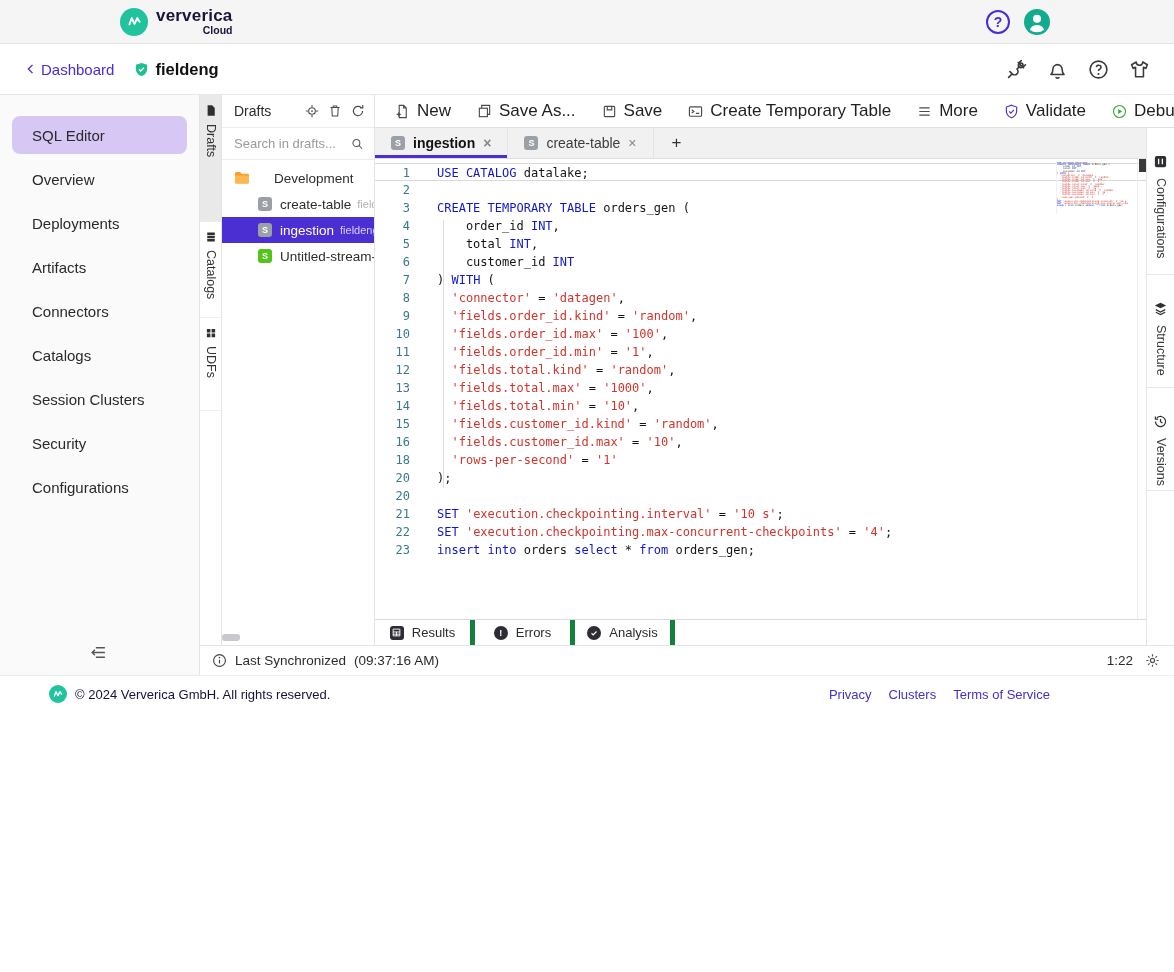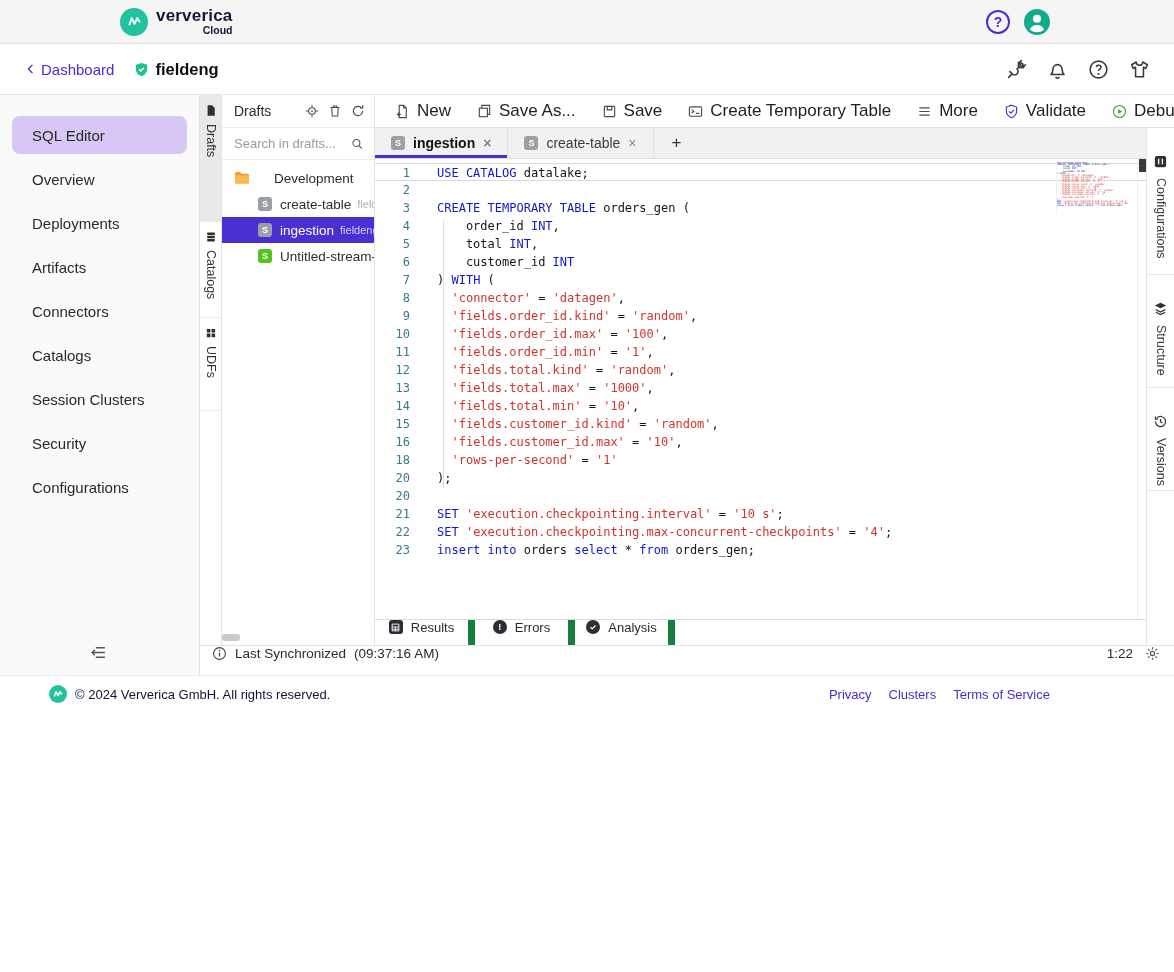--- a/index.html
+++ b/index.html
@@ -86,32 +86,32 @@
   .ct { padding-left:27px; white-space:pre; color:#141414; }
   .tok-k { color:#1018c9; }
   .tok-s { color:#d0342c; }
   .indent-guide { position:absolute; left:68px; top:61px; width:1px; height:268px; background:#ddd; }
   .minimap { position:absolute; top:3px; right:18px; width:72px; height:52px; overflow:hidden; border-left:1px solid #f0f0f0; }
   .mml { white-space:pre; font-size:2.5px; line-height:2.15px; color:#333; font-family:"DejaVu Sans Mono", monospace; }
   .vscroll { position:absolute; top:0; right:0; bottom:0; width:9px; border-left:1px solid #ededee; }
   .vthumb { position:absolute; top:0; left:1px; width:7px; height:13px; background:#3a3a3a; }
 
   .bottom-tabs { height:26px; flex:0 0 26px; border-top:1px solid #dcdcde; display:flex; background:#fff; }
-  .btab { width:100px; display:flex; align-items:flex-start; justify-content:center; gap:8px; font-size:13px; color:#2c2c30; border-right:7px solid #15803d; cursor:pointer; }
+  .btab { width:100px; display:flex; align-items:center; justify-content:center; gap:8px; font-size:13px; color:#2c2c30; border-right:5px solid #15803d; cursor:pointer; }
   .btab .bic { width:14px; height:14px; border-radius:3px; background:#2d2d35; color:#fff; font-size:9px; font-weight:700; display:flex; align-items:center; justify-content:center; }
   .btab .bic.round { border-radius:50%; }
 
   
   .rstrip { width:28px; flex:0 0 28px; border-left:1px solid #e4e4e6; background:#fff; display:flex; flex-direction:column; }
   .rtab { display:flex; flex-direction:column; align-items:center; padding-top:26px; gap:9px; border-bottom:1px solid #e8e8ea; color:#2f2f33; cursor:pointer; }
   .rtab .vlabel { writing-mode:vertical-rl; font-size:12.5px; color:#3a3a3e; }
   .rt-1 { height:147px; } .rt-2 { height:113px; } .rt-3 { height:103px; }
 
   
-  .statusbar { height:30px; flex:0 0 30px; border-top:1px solid #e4e4e6; background:#fff; display:flex; align-items:flex-start; padding:0 14px 0 12px; font-size:13.5px; color:#2c2c30; }
+  .statusbar { height:30px; flex:0 0 30px; border-top:1px solid #e4e4e6; background:#fff; display:flex; align-items:center; padding:0 14px 0 12px; font-size:13.5px; color:#2c2c30; }
   .status-left { display:flex; align-items:center; gap:8px; }
   .status-right { margin-left:auto; display:flex; align-items:center; gap:12px; }
   .gear { color:#555; font-size:15px; }
 
   
   .footer { height:37px; flex:0 0 37px; background:#fff; border-top:1px solid #ededef; display:flex; align-items:center; }
   .foot-left { display:flex; align-items:center; gap:8px; margin-left:49px; }
   .foot-logo { width:18px; height:18px; border-radius:50%; background:#21c39e; display:flex; align-items:center; justify-content:center; }
   .foot-copy { font-size:13px; color:#16123a; }
   .foot-links { margin-left:auto; margin-right:124px; display:flex; gap:17px; }

